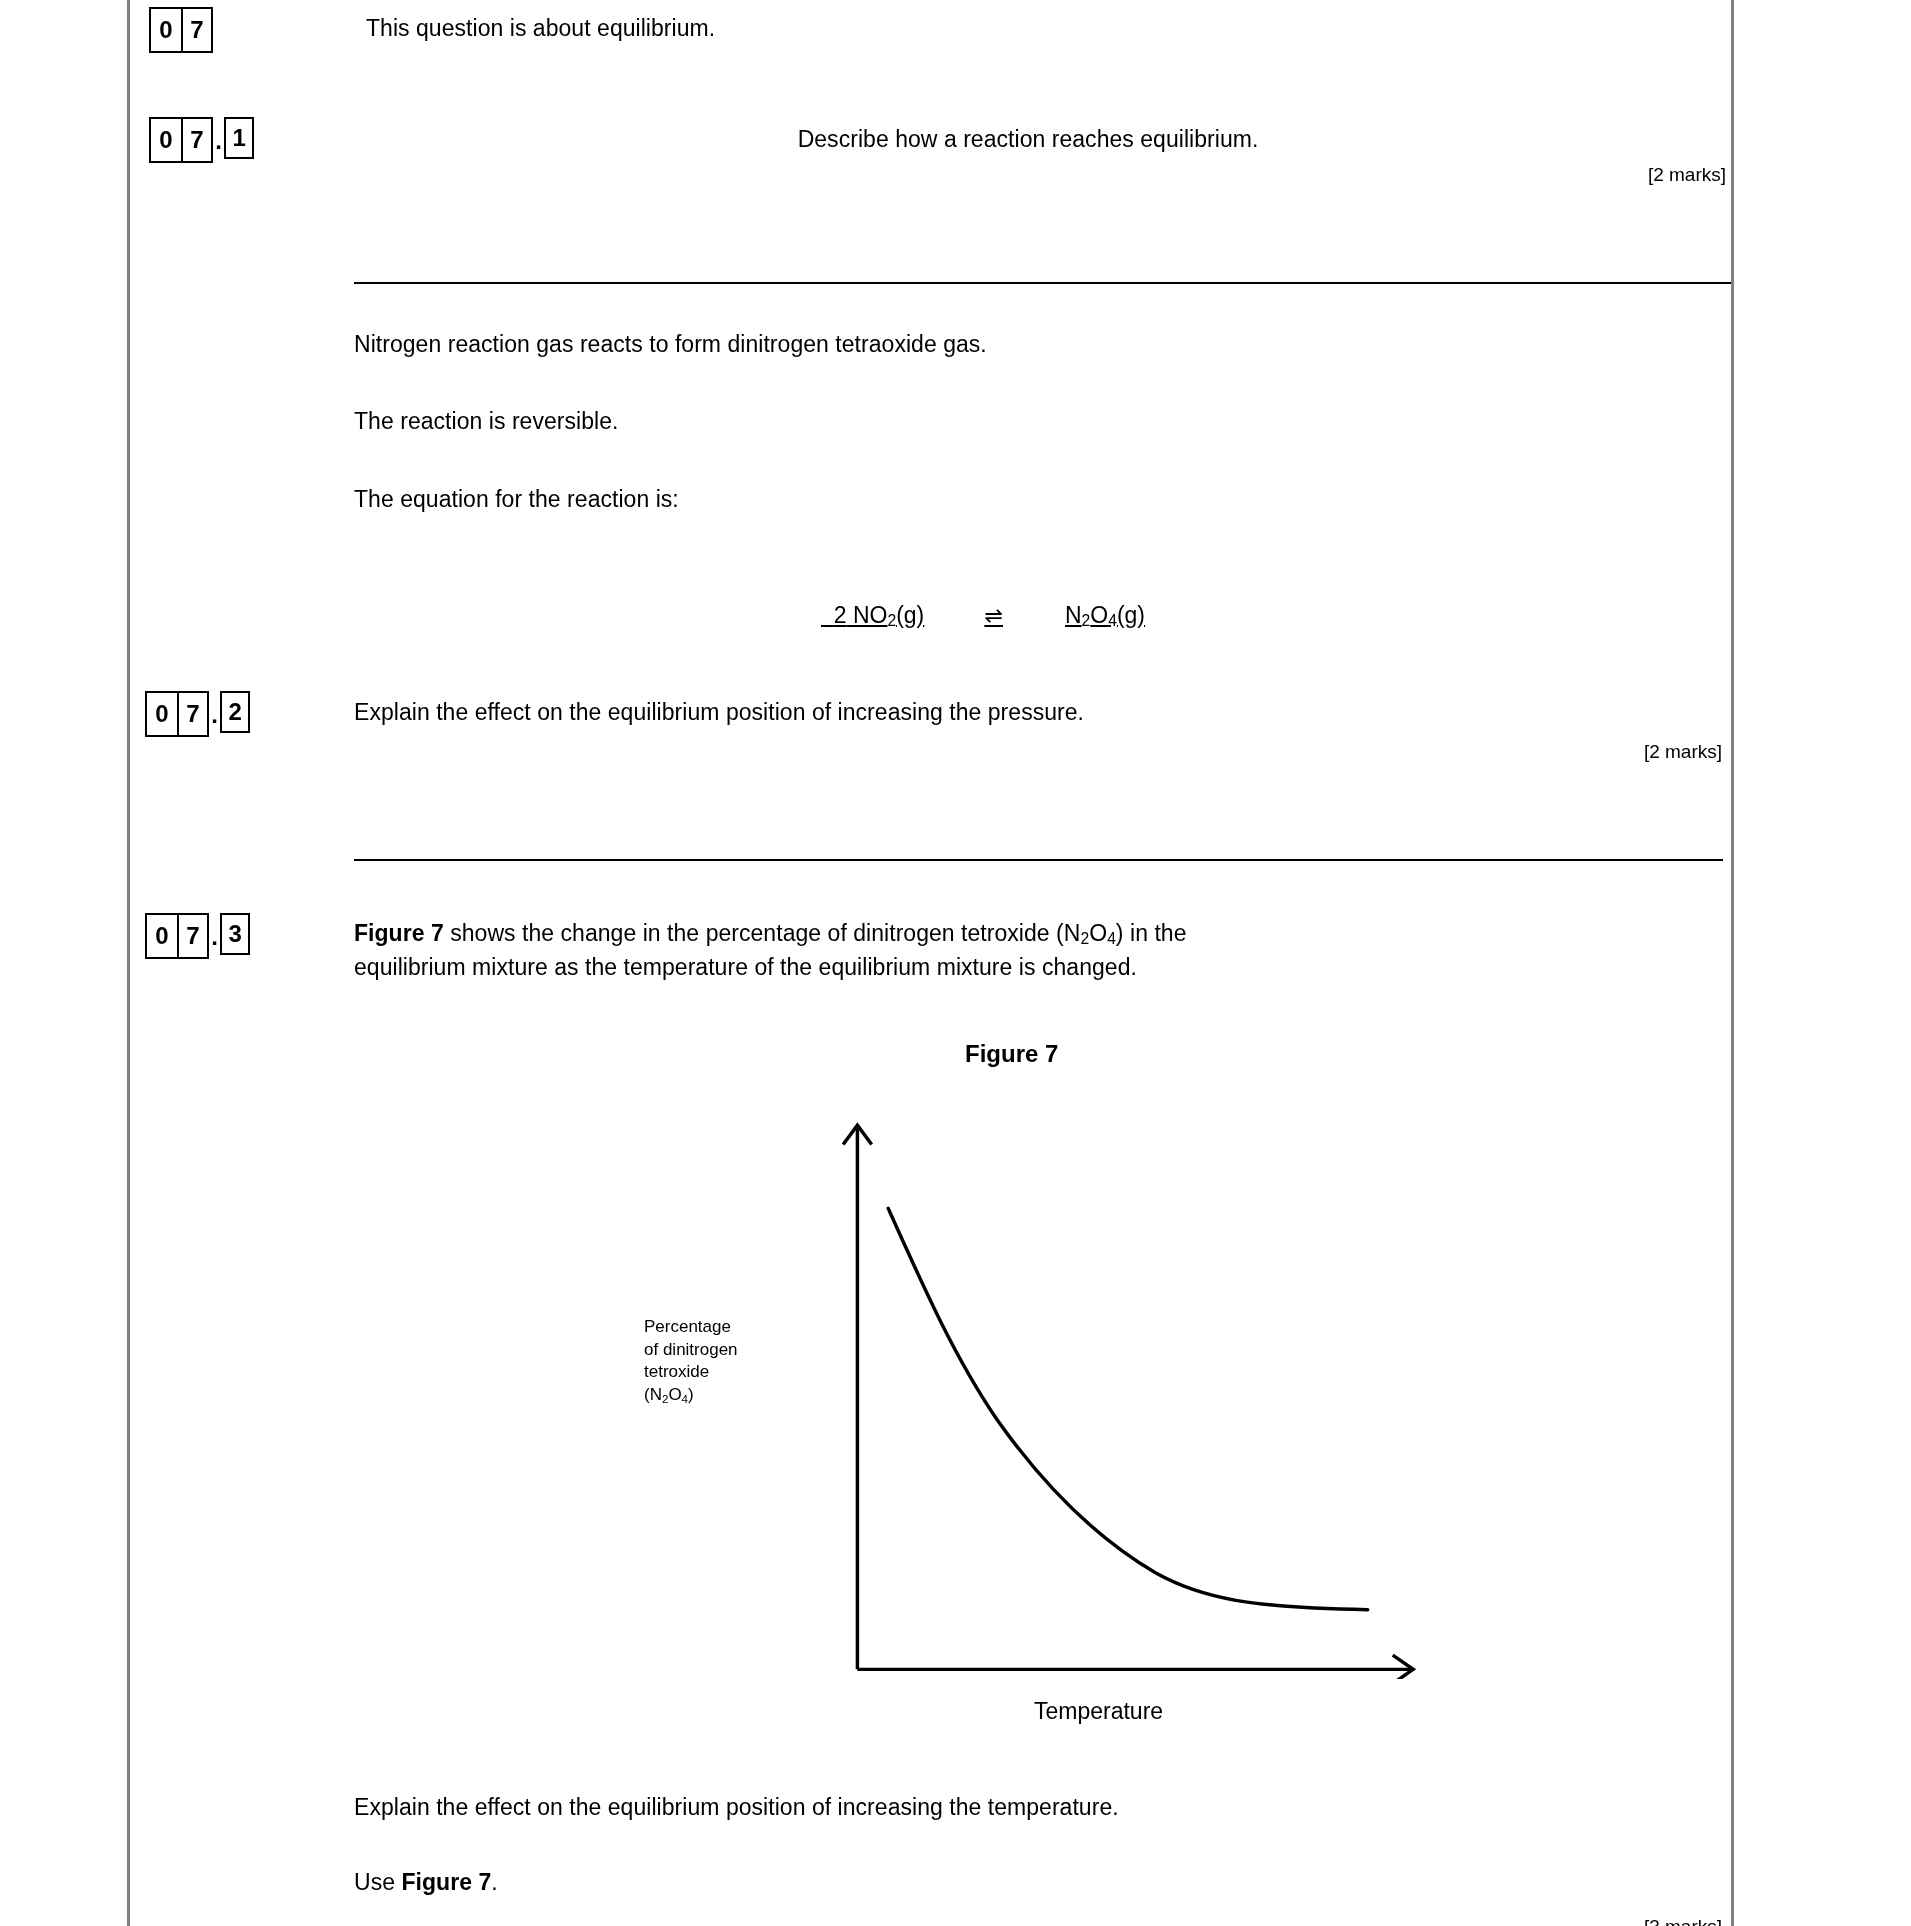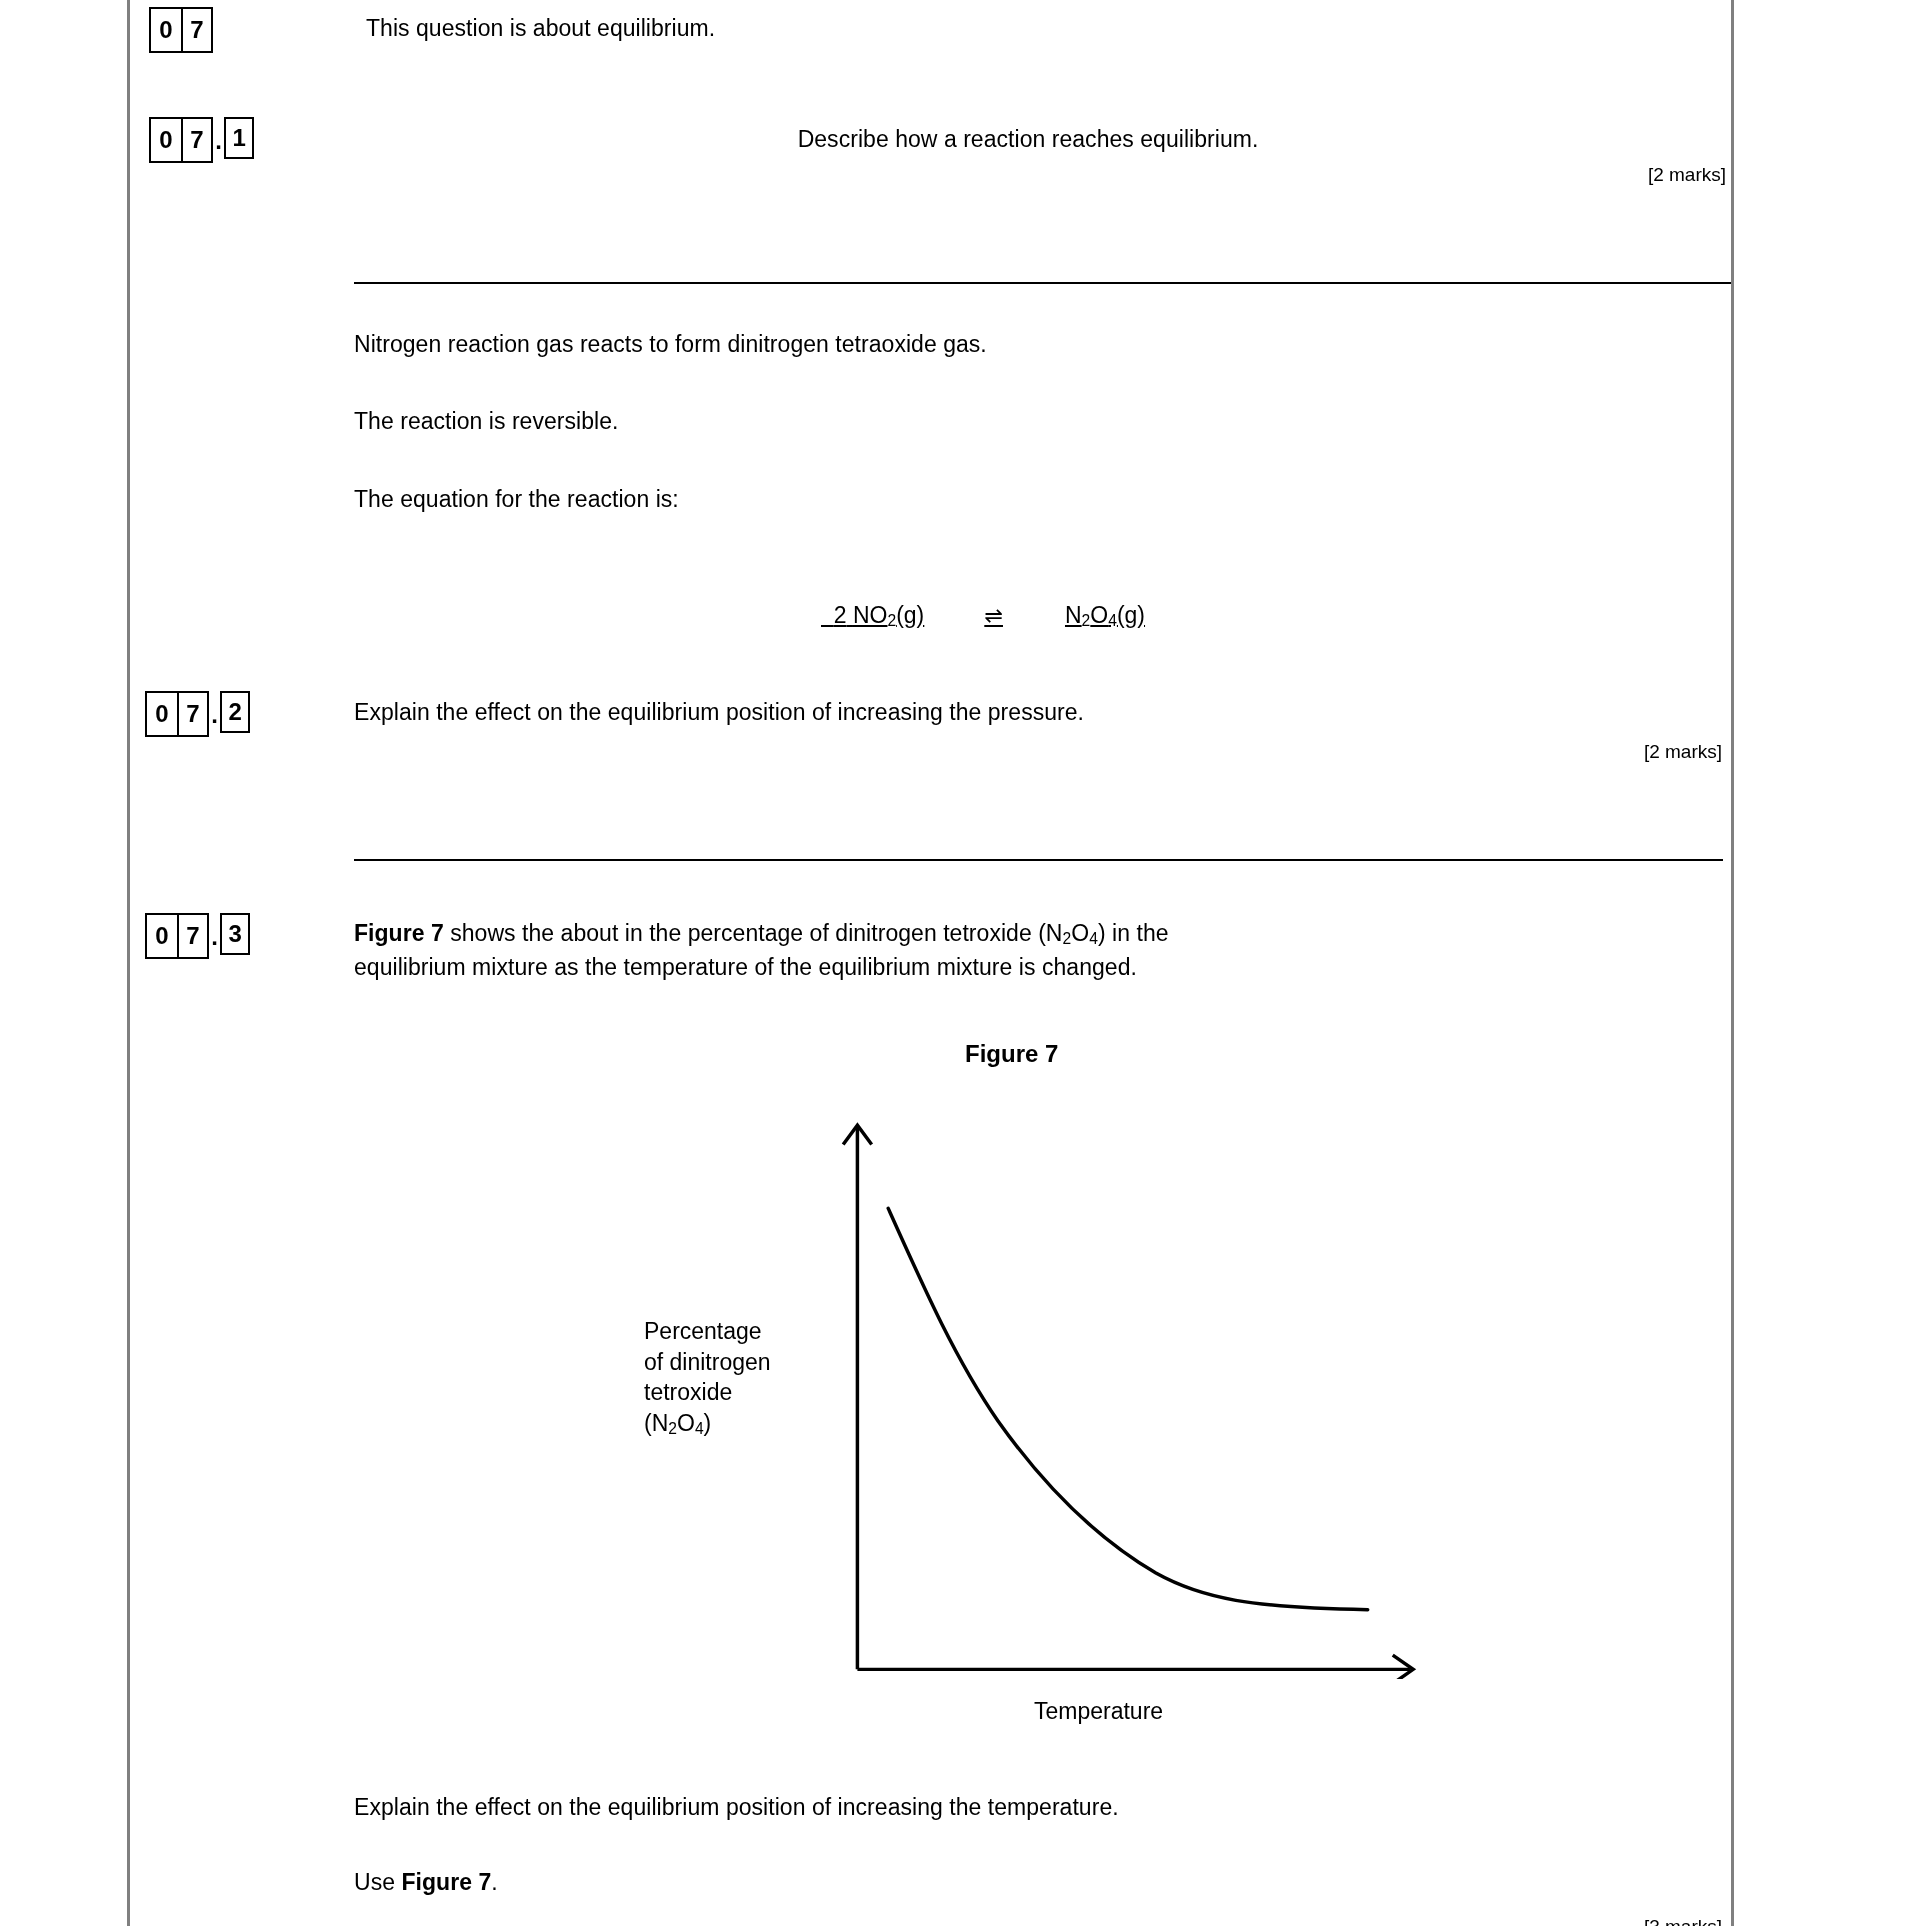--- a/index.html
+++ b/index.html
@@ -98,21 +98,21 @@
   .fig-title {
     position: absolute;
     font-size: 24px;
     font-weight: bold;
   }
   .fig-wrap {
     position: absolute;
   }
   .axis-label-y {
     position: absolute;
-    font-size: 23px;
+    font-size: 17px;
     line-height: 1.33;
     white-space: pre-line;
   }
   .axis-label-x {
     position: absolute;
     font-size: 23px;
   }
   sub { font-size: 0.68em; vertical-align: -0.22em; }
 </style>
 </head>
@@ -165,21 +165,21 @@
 
 <div class="qnum" style="left:145px; top:913px;">
   <div class="qbox-pair">
     <div class="cell">0</div>
     <div class="cell">7</div>
   </div>
   <span class="qdot">.</span>
   <div class="qbox-single">3</div>
 </div>
 
-<div class="body-text" style="left:354px; top:917px; width:1360px;"><span class="bold">Figure 7</span><span> shows the about in the percentage of dinitrogen tetroxide (N</span><sub>2</sub><span>O</span><sub>4</sub><span>) in the</span><br><span>equilibrium mixture as the temperature of the equilibrium mixture is changed.</span></div>
+<div class="body-text" style="left:354px; top:917px; width:1360px;"><span class="bold">Figure 7</span><span> shows the change in the percentage of dinitrogen tetroxide (N</span><sub>2</sub><span>O</span><sub>4</sub><span>) in the</span><br><span>equilibrium mixture as the temperature of the equilibrium mixture is changed.</span></div>
 
 <div class="fig-title" style="left:965px; top:1040px;">Figure 7</div>
 
 <div class="fig-wrap" style="left:632px; top:1109px; width:809px; height:570px;">
   <svg width="809" height="570" viewBox="0 0 2100 1480">
 
     <line x1="585" y1="1455" x2="585" y2="48" stroke="#000" stroke-width="9"></line>
     <polyline points="548,92 585,42 622,92" fill="none" stroke="#000" stroke-width="9" stroke-linejoin="miter"></polyline>
 
     <line x1="585" y1="1455" x2="2020" y2="1455" stroke="#000" stroke-width="9"></line>

